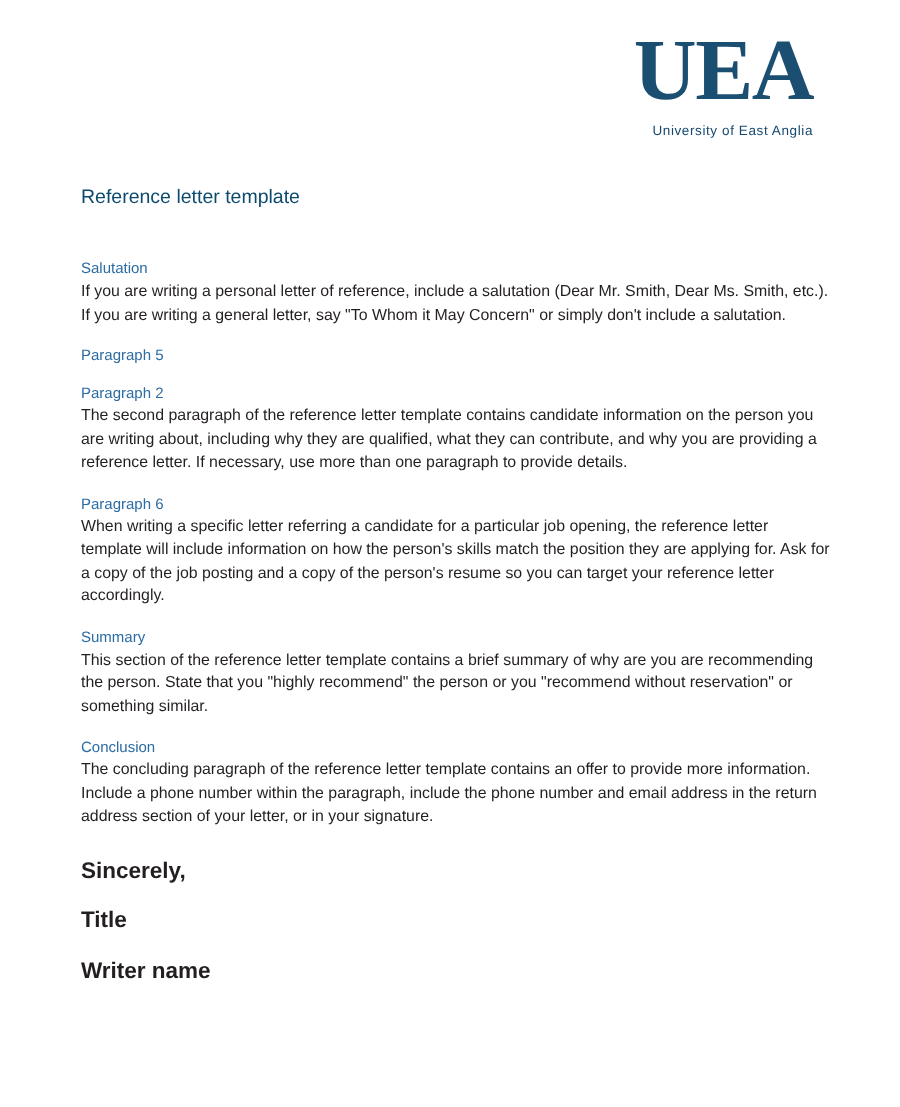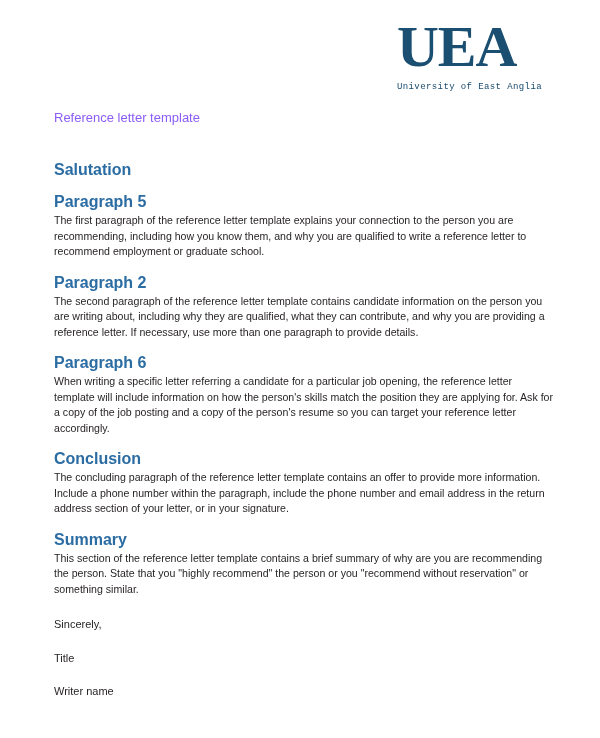--- a/index.html
+++ b/index.html
@@ -18,112 +18,114 @@
     position: relative;
     width: 600px;
     height: 738px;
     background: #ffffff;
     box-sizing: border-box;
   }
   .logo-block {
     position: absolute;
     top: 18px;
     right: 58px;
+    text-align: right;
   }
   .logo-mark {
     font-family: "Liberation Serif", serif;
     font-size: 58px;
     line-height: 58px;
     font-weight: 700;
     color: #1b4f72;
     letter-spacing: -1px;
   }
   .logo-sub {
-    font-family: Liberation Mono, monospace;
+    font-family: Liberation Sans, sans-serif;
     font-size: 9px;
     color: #17496e;
     letter-spacing: 0.4px;
     margin-top: 6px;
   }
   .content {
     position: absolute;
     left: 54px;
     top: 110px;
     width: 500px;
   }
   .doc-title {
-    color: #8b5cf6;
+    color: #0c4a6e;
     font-size: 13px;
-    margin: 0 0 36px 0;
+    margin: 13px 0 36px 0;
     font-weight: 400;
   }
   .section {
     margin-bottom: 14px;
   }
   .section-heading {
     color: #2b6ca3;
-    font-size: 16px;
+    font-size: 10px;
     margin: 0 0 2px 0;
-    font-weight: 700;
+    font-weight: 400;
   }
   .section-body {
     color: #231f20;
     font-size: 10.6px;
     line-height: 15.5px;
     margin: 0;
     white-space: pre-wrap;
   }
   .closing {
     color: #231f20;
-    font-size: 11px;
+    font-size: 15px;
     line-height: 15.5px;
     margin: 0 0 18px 0;
+    font-weight: bold;
   }
   .closing.first { margin-top: 20px; }
 </style>
 </head>
 <body>
 
 <div class="page">
 
   <div class="logo-block">
     <div class="logo-mark">UEA</div>
     <div class="logo-sub">University of East Anglia</div>
   </div>
 
   <div class="content">
     <h1 class="doc-title">Reference letter template</h1>
 
     <div class="section">
       <h2 class="section-heading">Salutation</h2>
+      <p class="section-body">If you are writing a personal letter of reference, include a salutation (Dear Mr. Smith, Dear Ms. Smith, etc.). If you are writing a general letter, say "To Whom it May Concern" or simply don't include a salutation.</p>
     </div>
 
     <div class="section">
       <h2 class="section-heading">Paragraph 5</h2>
-      <p class="section-body">The first paragraph of the reference letter template explains your connection to the person you are recommending, including how you know them, and why you are qualified to write a reference letter to recommend employment or graduate school.</p>
     </div>
 
     <div class="section">
       <h2 class="section-heading">Paragraph 2</h2>
       <p class="section-body">The second paragraph of the reference letter template contains candidate information on the person you are writing about, including why they are qualified, what they can contribute, and why you are providing a reference letter. If necessary, use more than one paragraph to provide details.</p>
     </div>
 
     <div class="section">
       <h2 class="section-heading">Paragraph 6</h2>
       <p class="section-body">When writing a specific letter referring a candidate for a particular job opening, the reference letter template will include information on how the person's skills match the position they are applying for. Ask for a copy of the job posting and a copy of the person's resume so you can target your reference letter accordingly.</p>
     </div>
 
     <div class="section">
-      <h2 class="section-heading">Conclusion</h2>
-      <p class="section-body">The concluding paragraph of the reference letter template contains an offer to provide more information. Include a phone number within the paragraph, include the phone number and email address in the return address section of your letter, or in your signature.</p>
+      <h2 class="section-heading">Summary</h2>
+      <p class="section-body">This section of the reference letter template contains a brief summary of why are you are recommending the person. State that you "highly recommend" the person or you "recommend without reservation" or something similar.</p>
     </div>
 
     <div class="section">
-      <h2 class="section-heading">Summary</h2>
-      <p class="section-body">This section of the reference letter template contains a brief summary of why are you are recommending the person. State that you "highly recommend" the person or you "recommend without reservation" or something similar.</p>
+      <h2 class="section-heading">Conclusion</h2>
+      <p class="section-body">The concluding paragraph of the reference letter template contains an offer to provide more information. Include a phone number within the paragraph, include the phone number and email address in the return address section of your letter, or in your signature.</p>
     </div>
 
     <p class="closing first">Sincerely,</p>
     <p class="closing">Title</p>
     <p class="closing">Writer name</p>
   </div>
 
 </div>
 
 </body></html>

